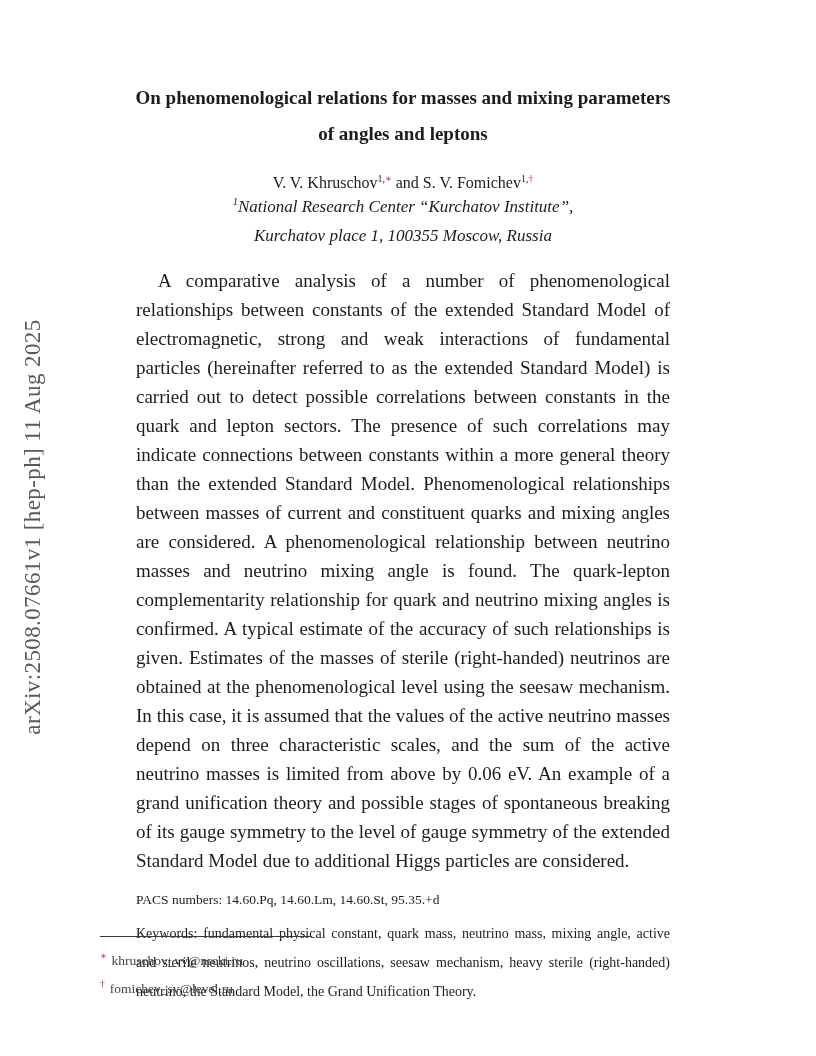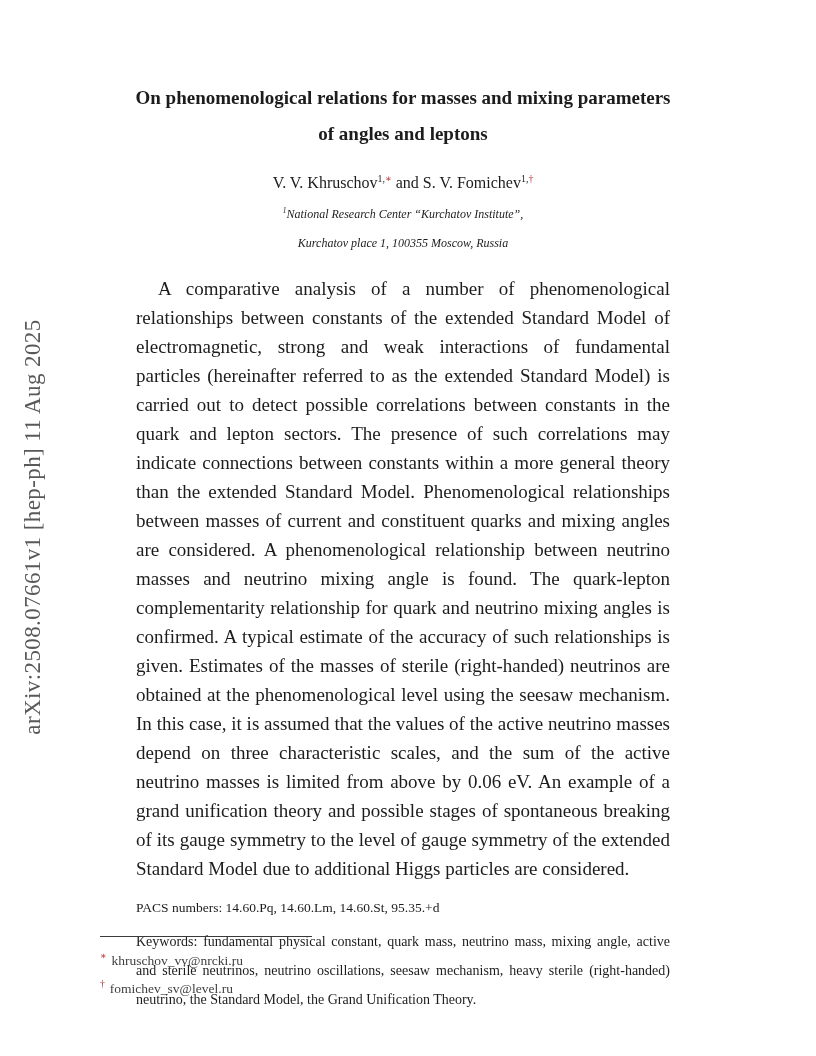--- a/index.html
+++ b/index.html
@@ -11,21 +11,21 @@
   .watermark{
     position:absolute;left:33px;top:527px;
     transform:translate(-50%,-50%) rotate(-90deg);
     white-space:nowrap;font-size:23px;color:#595959;letter-spacing:.4px;
   }
   .content{padding:80px 106px 0 96px;}
   .title{text-align:center;font-weight:bold;font-size:19px;line-height:36px;margin:0;}
   .authors{text-align:center;font-size:16px;margin-top:22px;}
   sup{font-size:.62em;line-height:0;}
   .mark{color:#b03333;}
-  .affiliation{text-align:center;font-style:italic;font-size:12px;line-height:29px;margin-top:8px;}
+  .affiliation{text-align:center;font-style:italic;font-size:17px;line-height:29px;}
   .abstract{margin:16px 40px 0 40px;text-align:justify;font-size:19px;line-height:29px;text-indent:22px;}
   .pacs{margin:14px 40px 0 40px;font-size:13.5px;line-height:22px;}
   .keywords{margin:8px 40px 0 40px;text-align:justify;font-size:14px;line-height:29px;}
   .footnotes{position:absolute;left:100px;top:936px;font-size:13.5px;line-height:20px;}
   .fnrule{width:212px;border-top:1px solid #3a3a3a;margin-bottom:9px;}
   .fnitem{margin-bottom:3px;}
   .fnmark{color:#b03333;font-size:.72em;vertical-align:super;margin-right:5px;}
   .email{color:#404040;text-decoration:none;cursor:pointer;}
 </style>
 </head>

